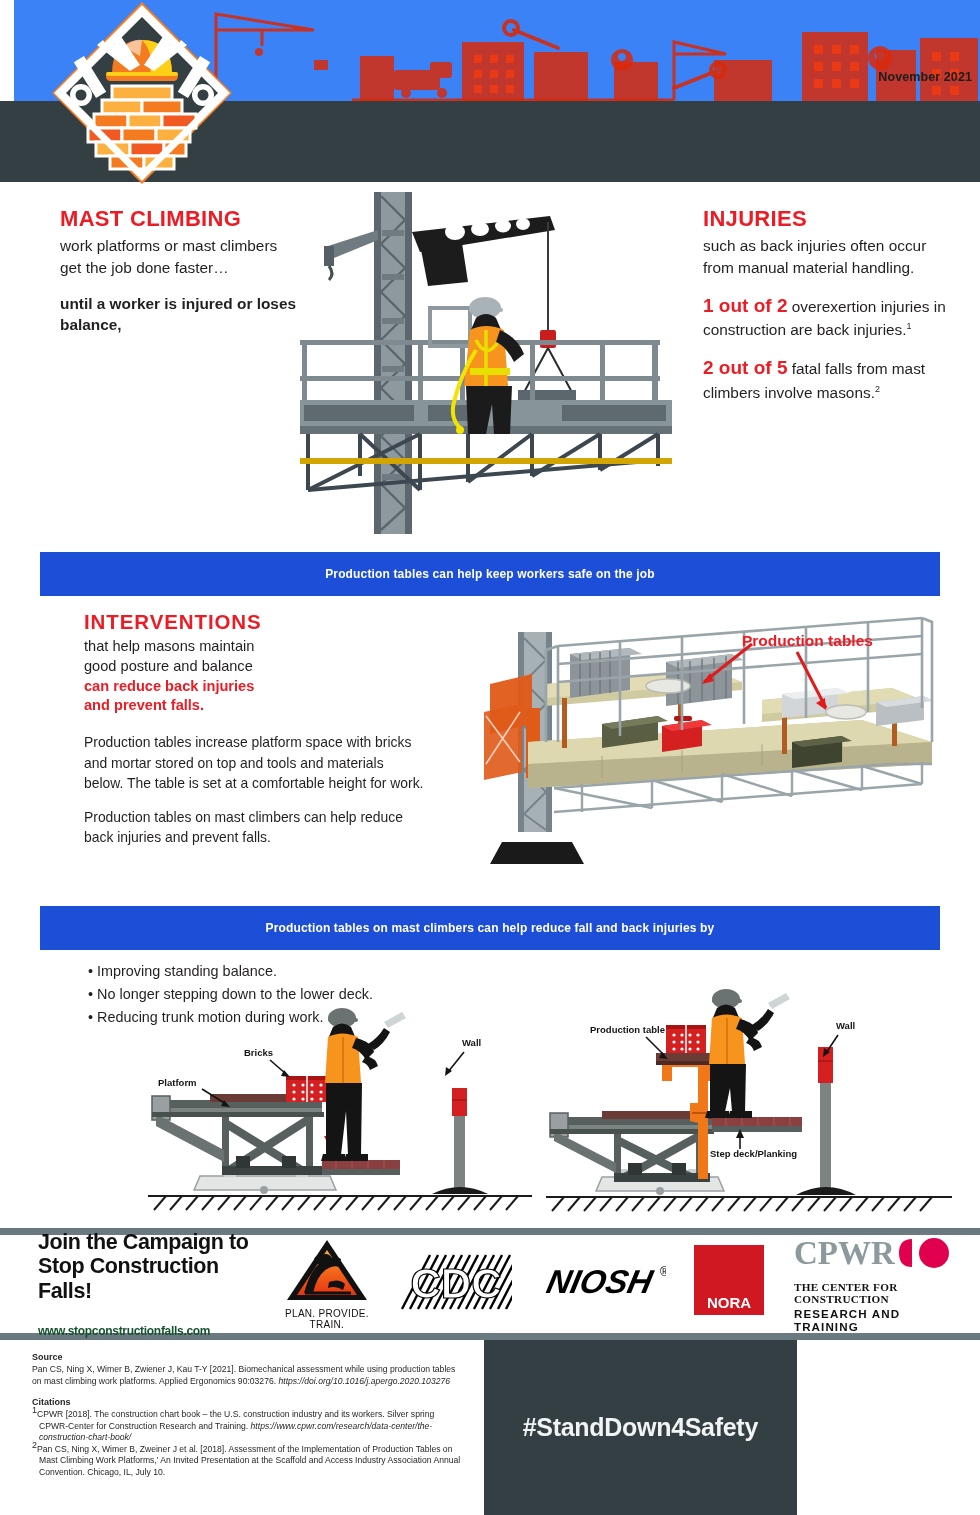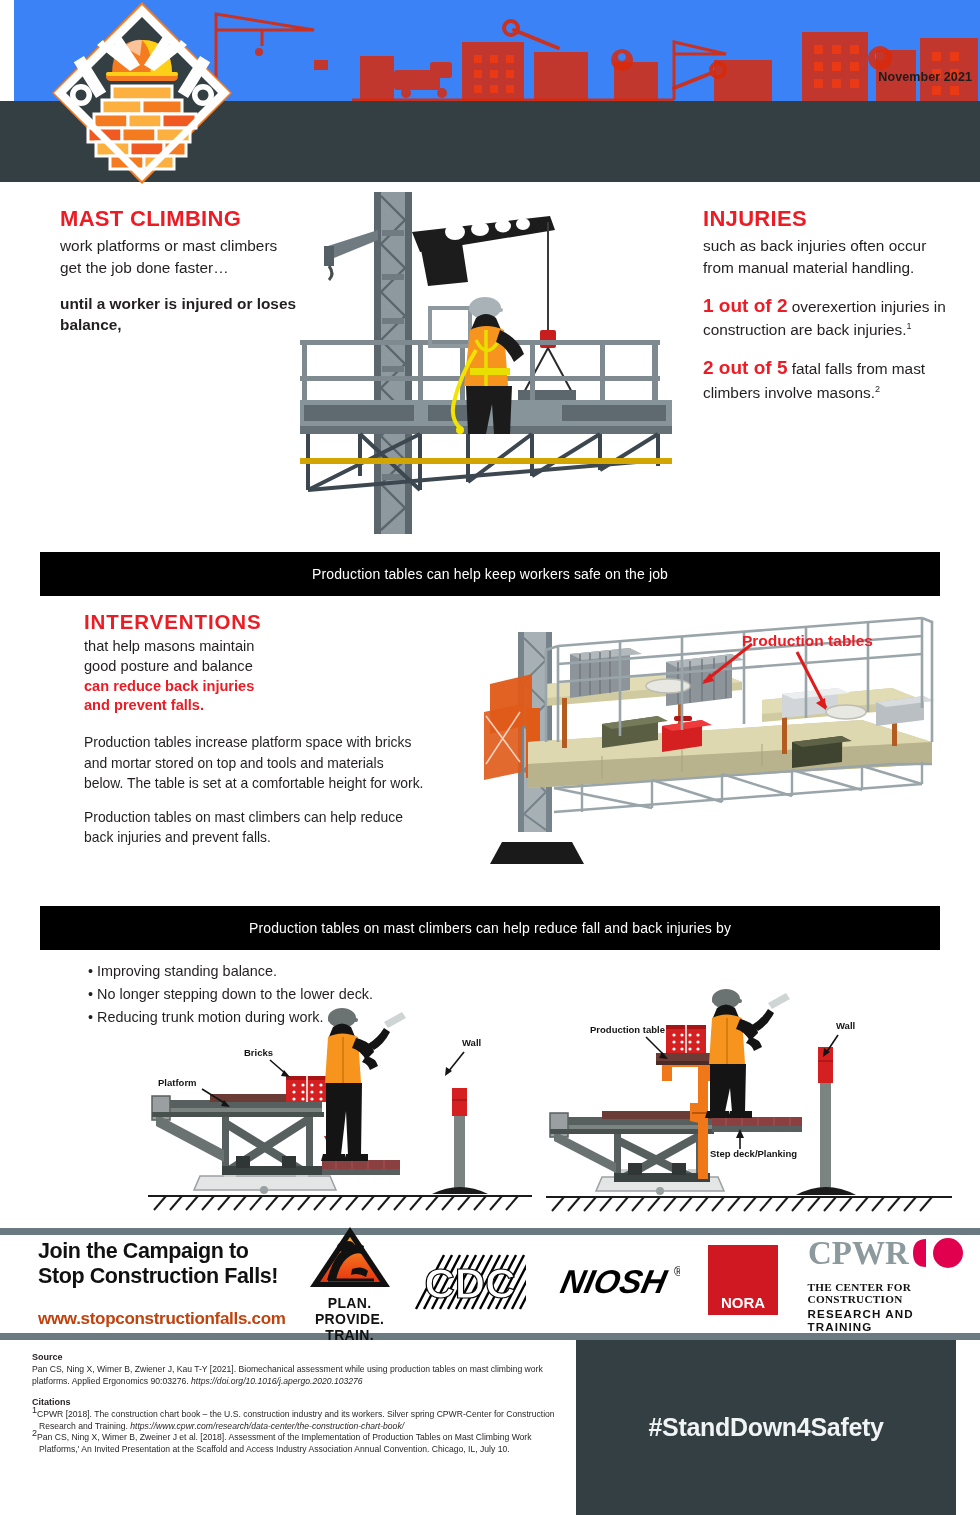--- a/index.html
+++ b/index.html
@@ -64,23 +64,23 @@
   .red-bold { color: #ed1c24; font-weight: 700; }
   .p-gap { margin-top: 15px; display: block; }
   sup { font-size: 9px; vertical-align: super; line-height: 0; }
   .stat-num { color: #ed1c24; font-weight: 700; font-size: 19px; }
 
   .mast-illus { position: absolute; top: 8px; left: 300px; width: 390px; height: 350px; }
 
   
   .banner {
     position: absolute; left: 40px; width: 900px; height: 44px;
-    background: #000000; color: #fff;
+    background: #1d4ed8; color: #fff;
     display: flex; align-items: center; justify-content: center;
-    font-weight: 400; font-size: 14px; letter-spacing: .15px;
+    font-weight: 700; font-size: 12px; letter-spacing: .15px;
   }
   #banner1 { top: 552px; }
   #banner2 { top: 906px; }
 
   
   .interventions {
     position: absolute; top: 608px; left: 84px; width: 340px;
     font-size: 14.6px; line-height: 1.36; color: #231f20;
   }
   .interventions .kicker { font-size: 20.5px; letter-spacing: .9px; }
@@ -113,35 +113,35 @@
   .logobar {
     position: relative; width: 948px; height: 98px;
     display: flex; align-items: center;
   }
   .campaign-block { margin-left: 22px; width: 256px; }
   .campaign-line {
     font-weight: 700; font-size: 21.5px; line-height: 1.14; color: #111;
     letter-spacing: -.4px;
   }
   .campaign-url {
-    font-weight: 700; font-size: 17px; color: #c2410c; margin-top: 21px;
+    font-weight: 700; font-size: 12px; color: #14532d; margin-top: 21px;
     letter-spacing: -.3px;
   }
   .ppt-block { margin-left: 22px; text-align: center; }
-  .ppt-text { font-weight: 700; font-size: 14px; letter-spacing: .3px; margin-top: 2px; color:#111; }
+  .ppt-text { font-weight: 400; font-size: 10px; letter-spacing: .3px; margin-top: 2px; color:#111; }
   .cdc-block { margin-left: 22px; }
   .niosh-block { margin-left: 24px; }
   .nora-block { margin-left: 28px; }
   .cpwr-block { margin-left: 30px; text-align: left; }
   .cpwr-sub1 { font-family: "Liberation Serif", serif; font-weight: 700; font-size: 11.2px; letter-spacing: .3px; color: #111; margin-top: 6px; }
   .cpwr-sub2 { font-weight: 700; font-size: 11.6px; letter-spacing: 1.1px; color: #111; margin-top: 2px; }
 
   
   .footer {
-    position: absolute; top: 1340px; left: 0; width: 956px; height: 175px;
+    position: absolute; top: 1340px; left: 0; width: 797px; height: 175px;
     display: flex;
   }
   .footer-left {
     width: 590px; height: 175px; background: #ffffff;
     padding: 11px 18px 0 32px;
     font-size: 8.6px; line-height: 1.34; color: #231f20;
   }
   .footer-right {
     width: 390px; height: 175px; background: #343f43;
     display: flex; align-items: center; justify-content: center;

